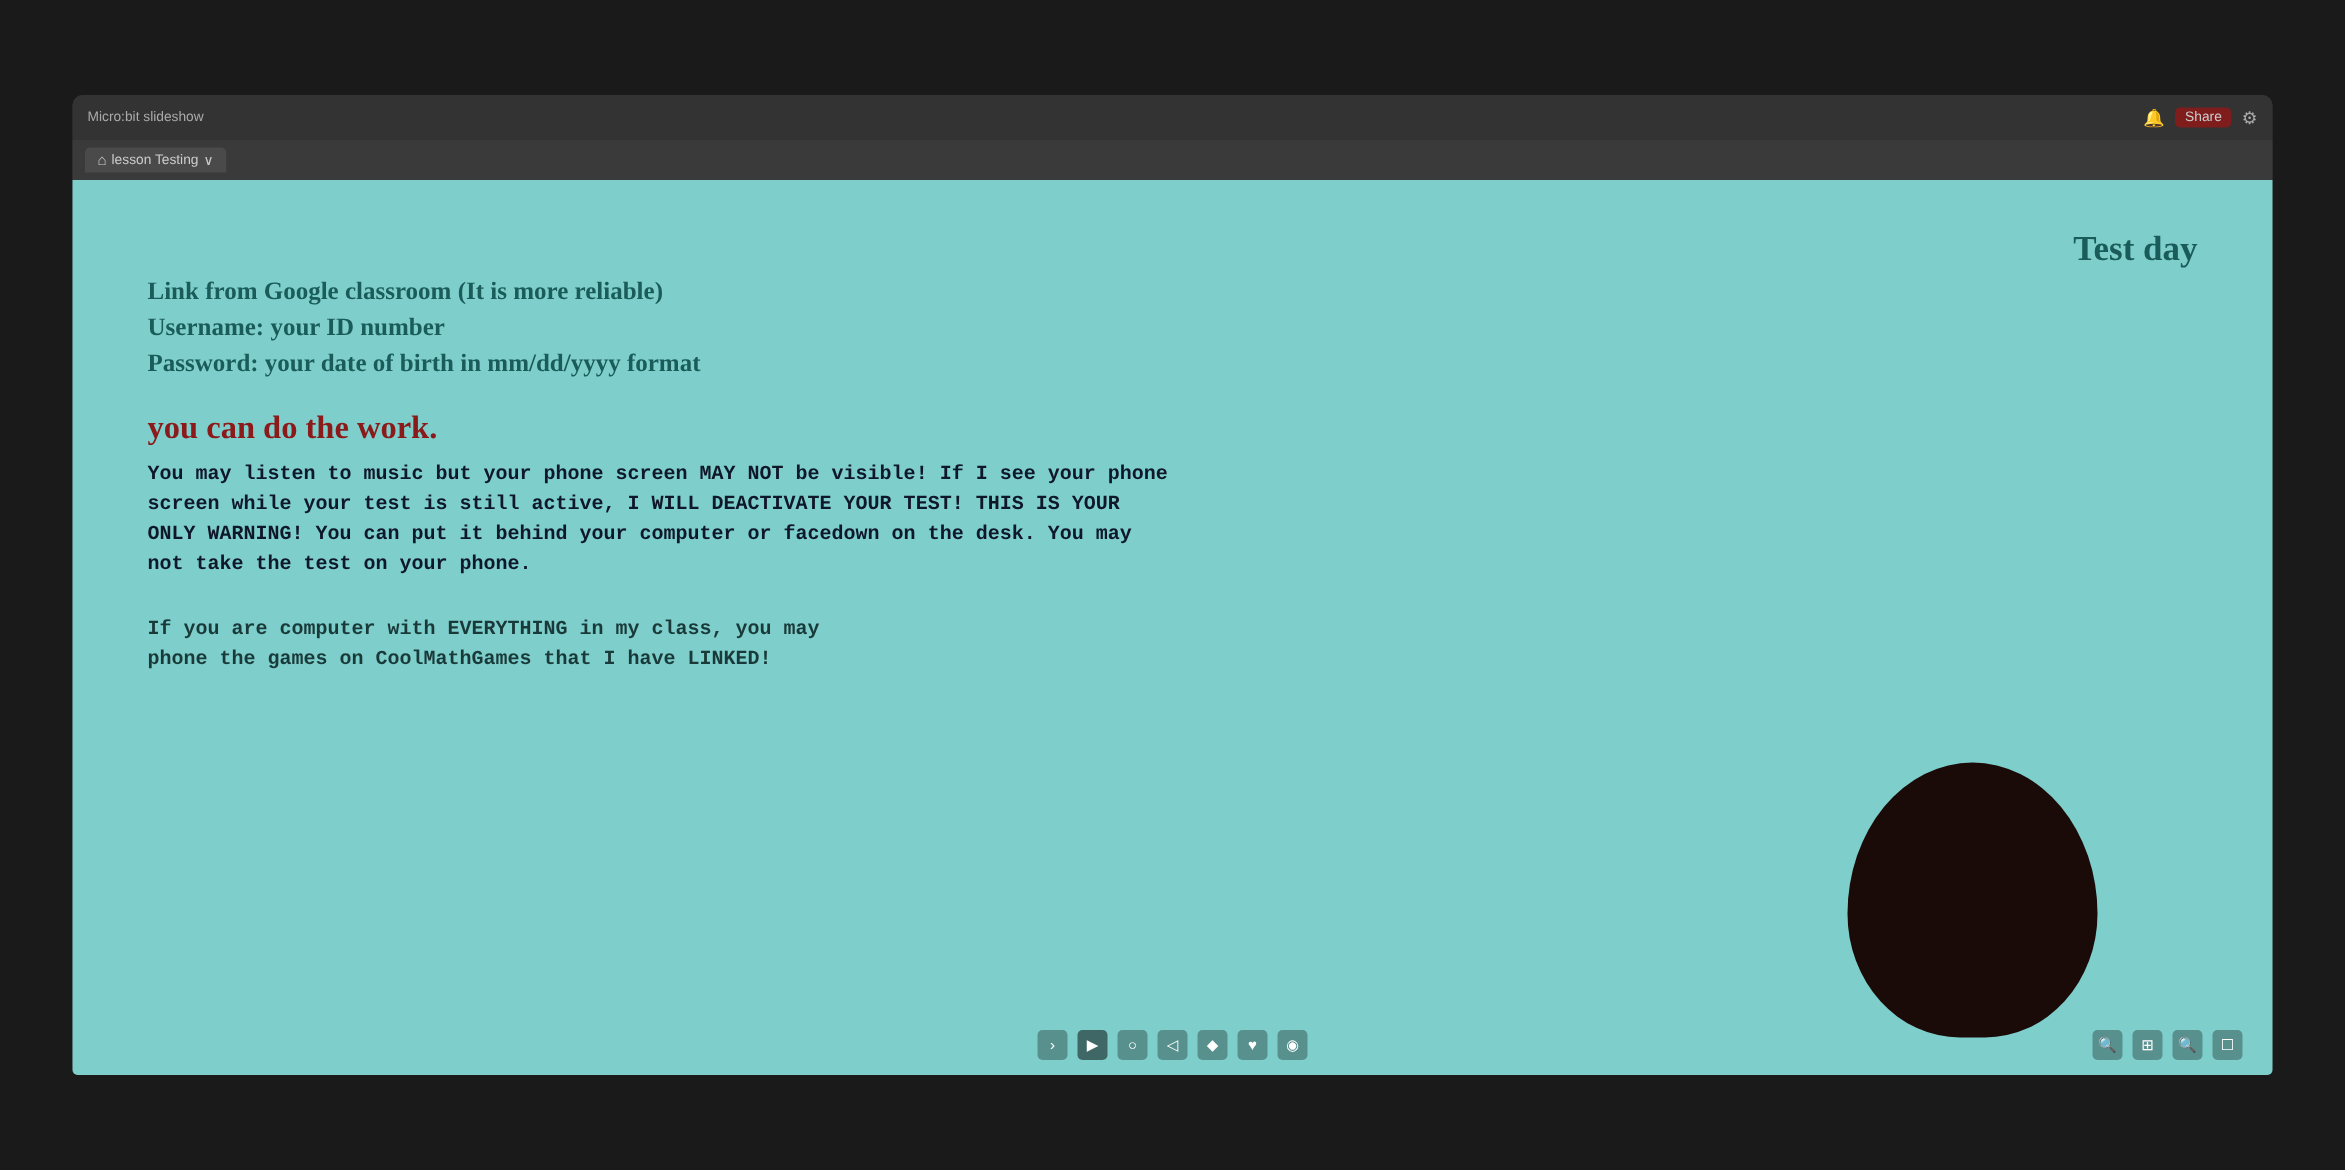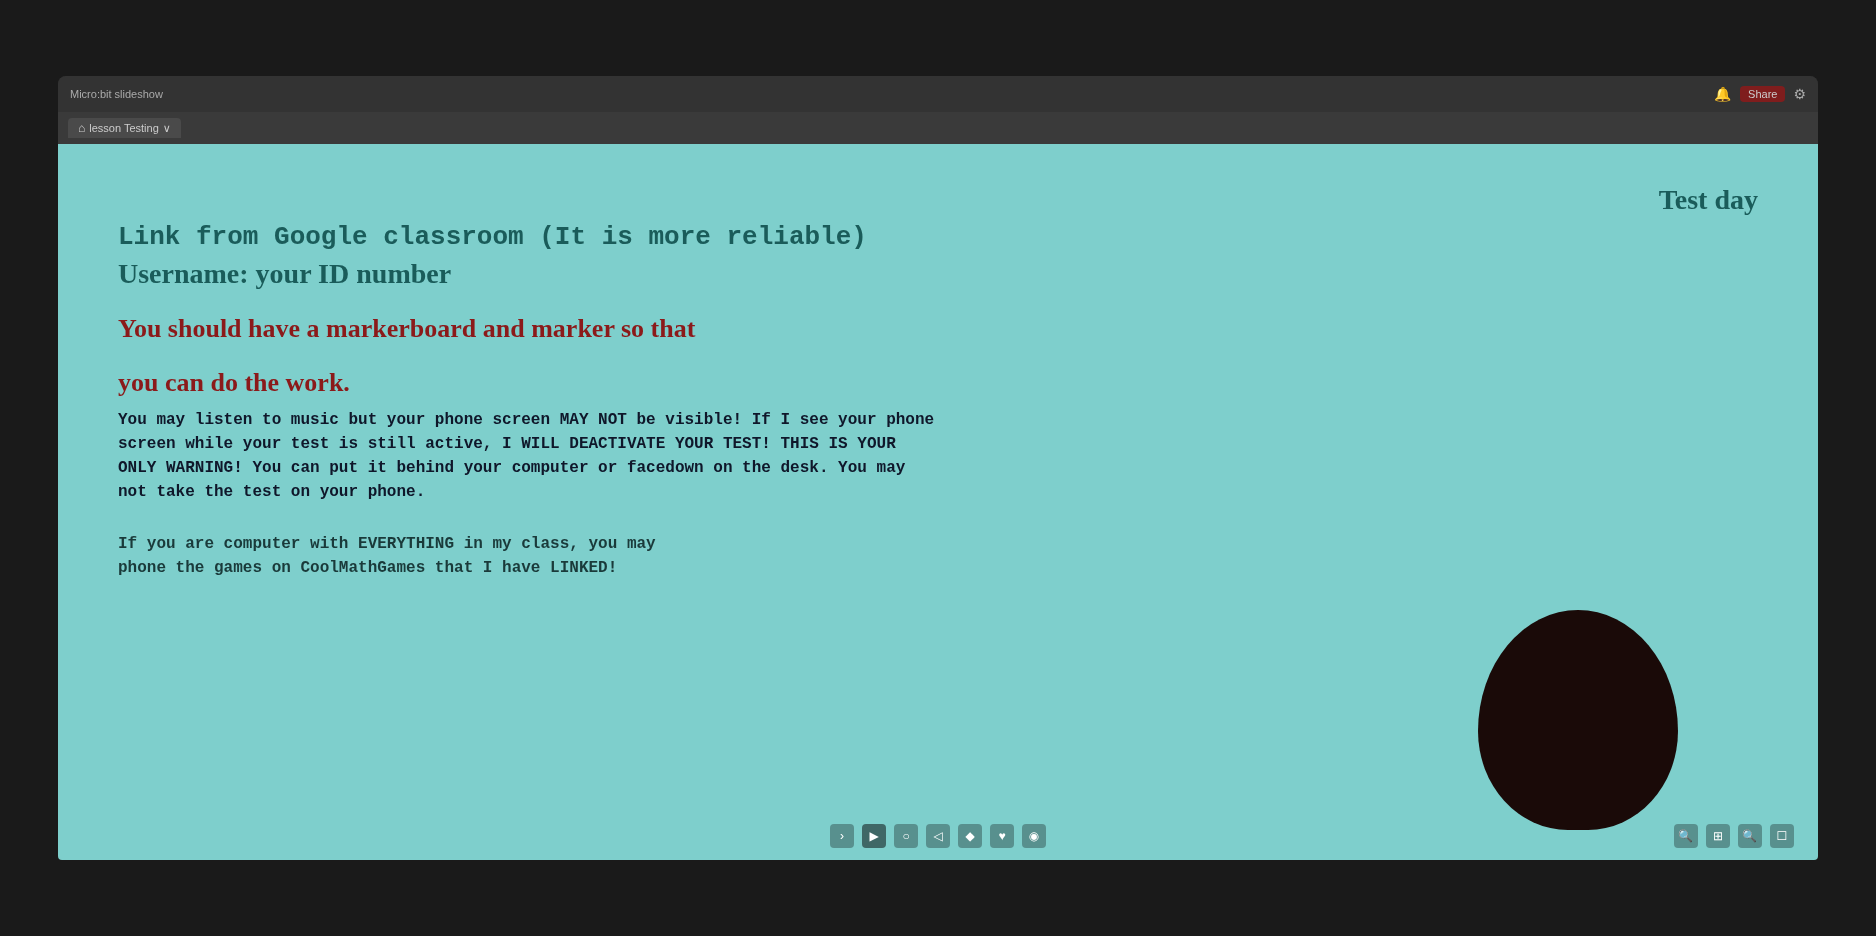--- a/index.html
+++ b/index.html
@@ -104,29 +104,29 @@
     .main-title {
       font-size: 28px;
       font-weight: bold;
       color: #1a5c5a;
       margin-bottom: 6px;
       font-family: 'Georgia', serif;
       text-align: right;
     }
 
     .subtitle-line {
-      font-size: 26px;
+      font-size: 20px;
       font-weight: bold;
       color: #1a5c5a;
       margin-bottom: 6px;
-      font-family: Liberation Mono, monospace;
+      font-family: Liberation Serif, serif;
     }
 
     .info-line {
-      font-size: 28px;
+      font-size: 20px;
       font-weight: bold;
       color: #1a5c5a;
       margin-bottom: 6px;
       font-family: 'Georgia', serif;
     }
 
     .markerboard-text {
       font-size: 26px;
       font-weight: bold;
       color: #8b1a1a;
@@ -229,22 +229,22 @@
       <span>lesson Testing</span>
       <span>∨</span>
     </div>
   </div>
 
   <div class="screen-content">
 
     <div class="main-title">Test day</div>
     <div class="subtitle-line">Link from Google classroom (It is more reliable)</div>
     <div class="info-line">Username: your ID number</div>
-
-    <div class="markerboard-text">You should have a markerboard and marker so that</div>
+    <div class="info-line">Password: your date of birth in mm/dd/yyyy format</div>
+
     <div class="markerboard-text">you can do the work.</div>
 
     <div class="warning-text">You may listen to music but your phone screen MAY NOT be visible! If I see your phone screen while your test is still active, I WILL DEACTIVATE YOUR TEST! THIS IS YOUR ONLY WARNING! You can put it behind your computer or facedown on the desk. You may not take the test on your phone.</div>
 
     <div class="finished-text">If you are computer with EVERYTHING in my class, you may</div>
     <div class="finished-text" style="margin-top:0">phone the games on CoolMathGames that I have LINKED!</div>
 
     <div class="silhouette">
       <div class="head-shape"></div>
     </div>

